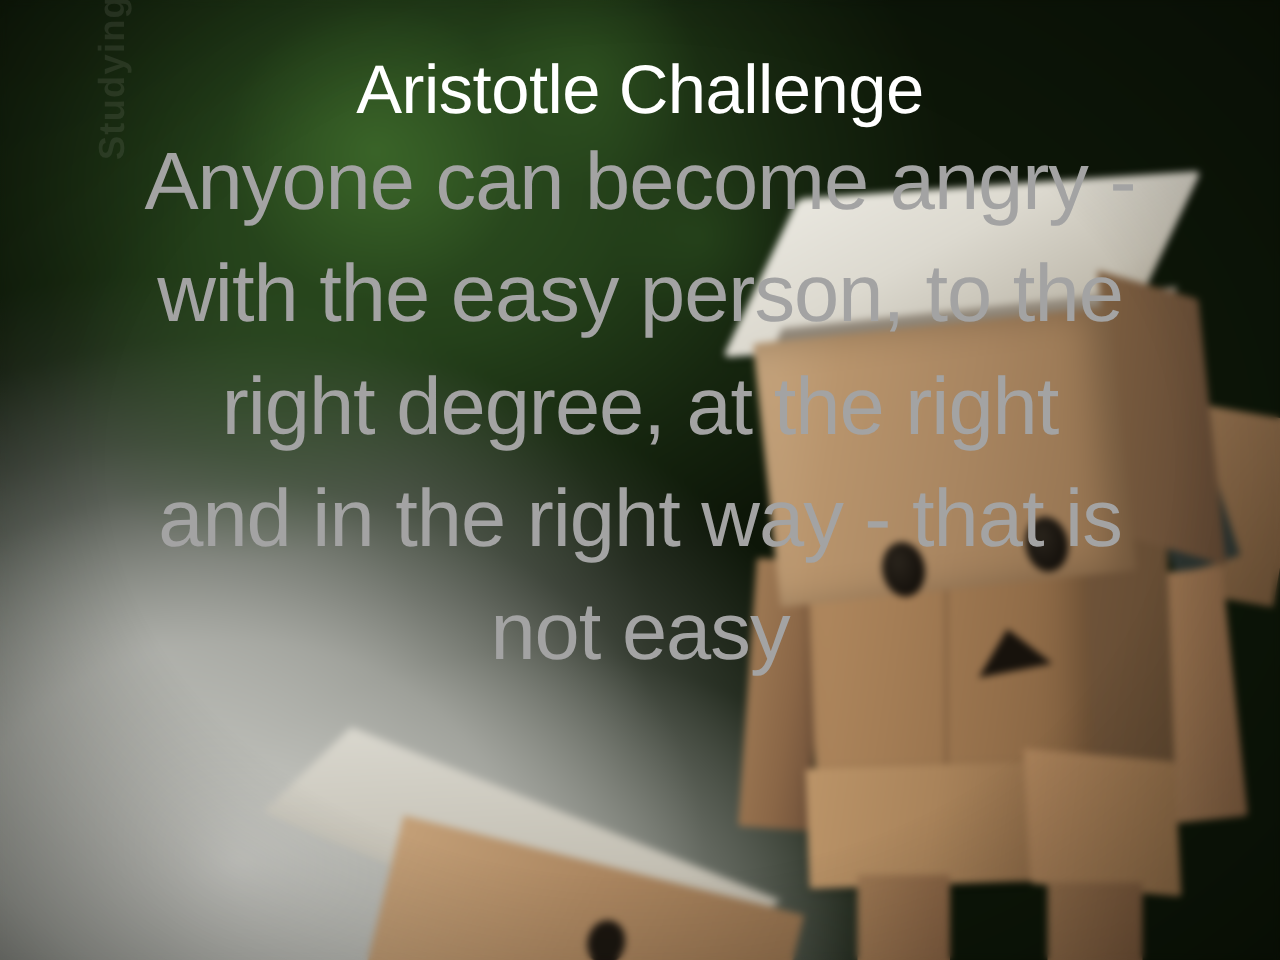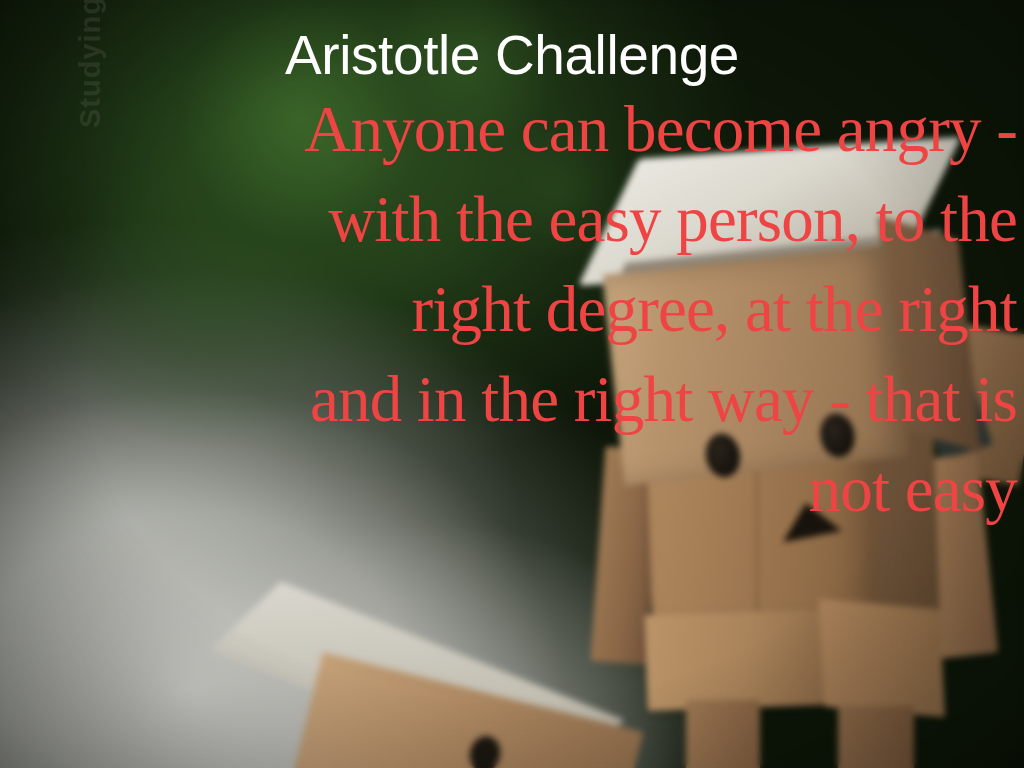--- a/index.html
+++ b/index.html
@@ -259,42 +259,41 @@
     white-space: nowrap;
   }
 
   
   .text-overlay {
     position: absolute;
     inset: 0;
     display: flex;
     flex-direction: column;
     align-items: center;
-    padding-top: 22px;
+    padding-top: 38px;
     box-sizing: border-box;
   }
   .slide-title {
     color: #ffffff;
     font-size: 55px;
     line-height: 66px;
     font-weight: normal;
     letter-spacing: -0.4px;
     text-align: center;
     white-space: nowrap;
   }
   .quote-body {
-    color: #ef4444;
+    color: #a3a3a3;
     font-size: 65px;
     line-height: 90px;
     font-weight: normal;
     letter-spacing: -0.8px;
-    text-align: right;
+    text-align: center;
     width: 1010px;
     margin-top: -4px;
-    font-family: Liberation Serif, serif;
   }
   .quote-line { display: block; white-space: nowrap; }
 </style>
 </head>
 <body>
 
 <div id="slide">
 
   <div class="bg-layer bg-base"></div>
   <div class="bg-layer bg-bokeh-grey"></div>

